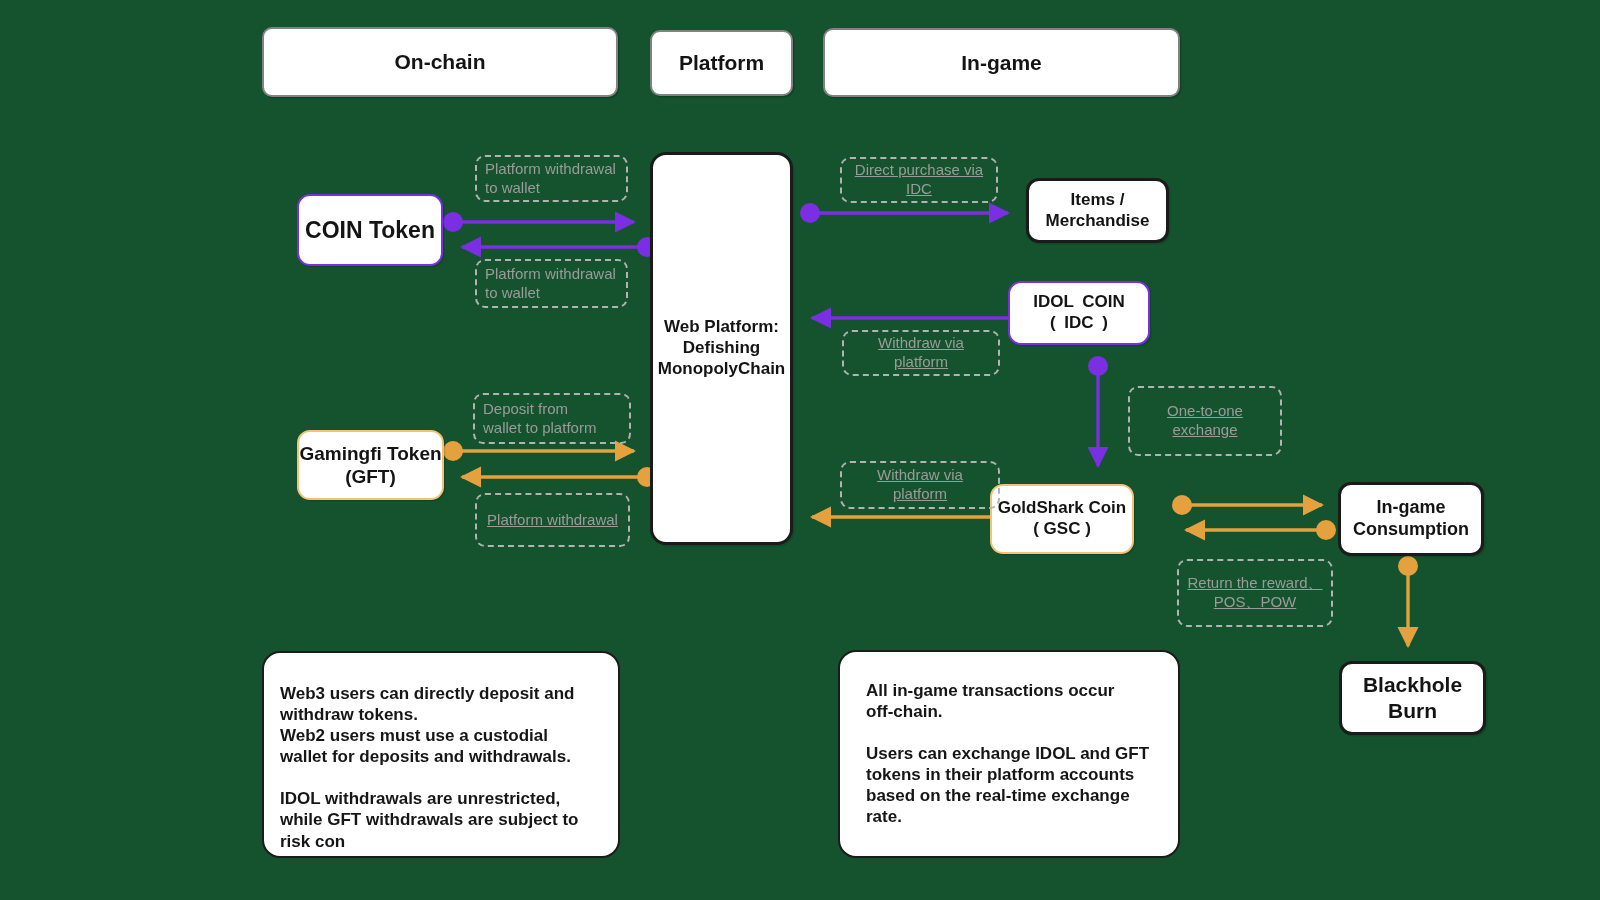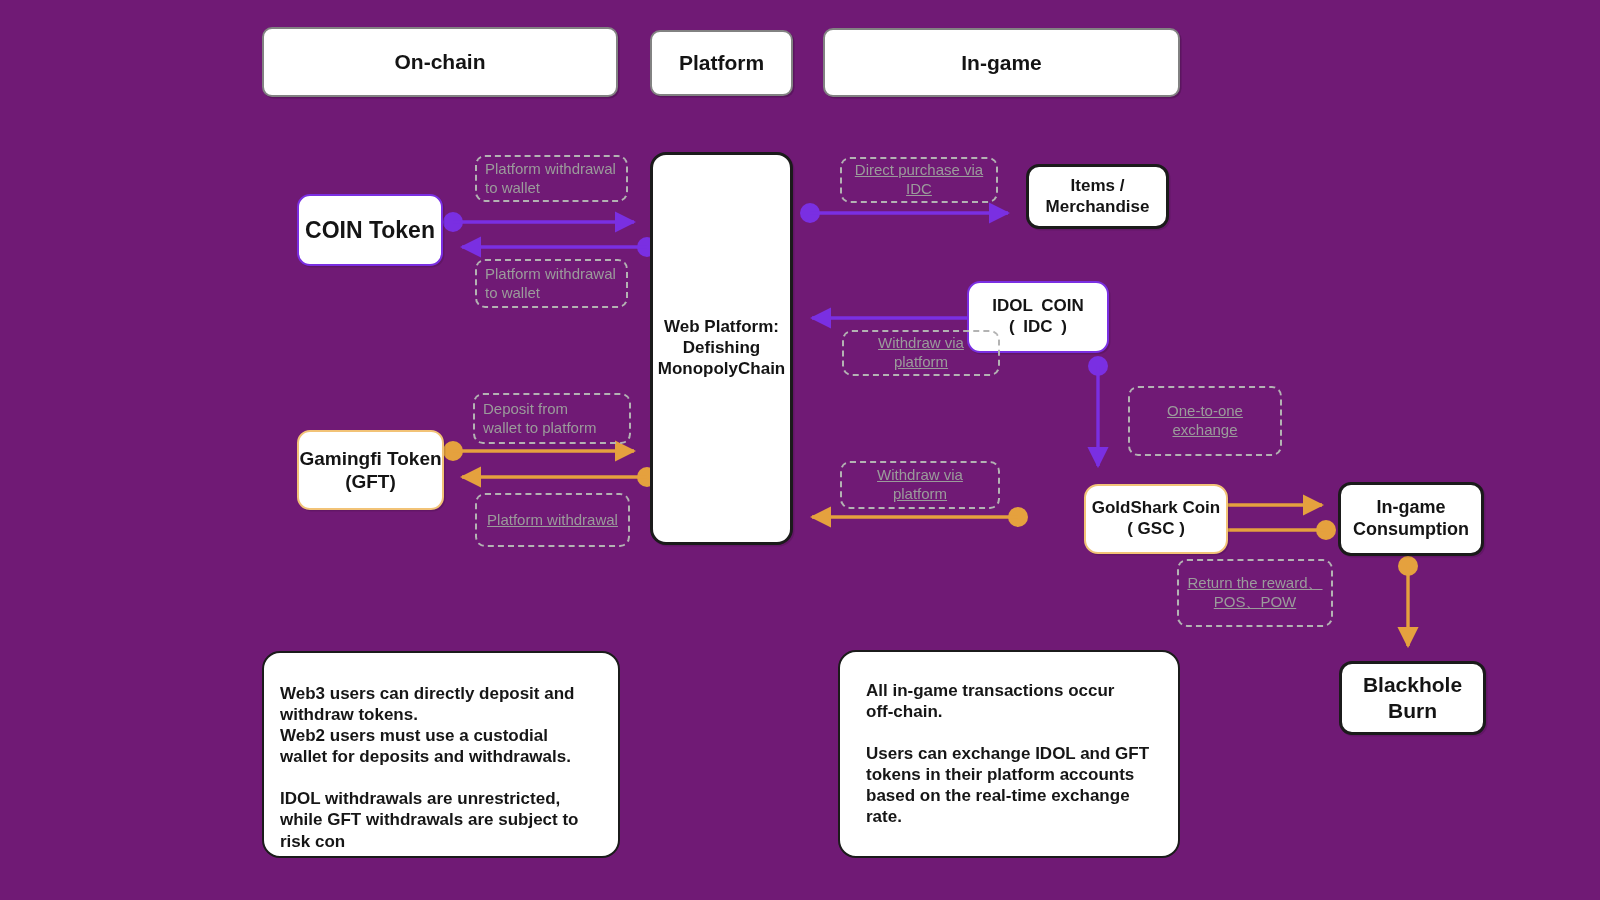--- a/index.html
+++ b/index.html
@@ -1,18 +1,18 @@
 <!DOCTYPE html>
 <html><head>
 <meta charset="utf-8">
 <style>
   html,body{margin:0;padding:0;background:#ffffff;}
   #canvas{
     position:relative;width:1600px;height:900px;overflow:hidden;
-    background:#701a75;
+    background:#14532d;
     font-family:"Liberation Sans", sans-serif;
     color:#111;
   }
   .abs{position:absolute;box-sizing:border-box;}
   .ml{white-space:pre-line;}
   
   .hdr{
     border:2px solid #828282;border-radius:10px;background:#fff;
     display:flex;align-items:center;justify-content:center;
     font-size:21px;font-weight:bold;color:#141414;
@@ -104,32 +104,32 @@
       <circle cx="1326" cy="530" r="10" fill="#e5a13e"></circle>
       <line x1="1326" y1="530" x2="1186" y2="530" stroke="#e5a13e" stroke-width="3.4" marker-end="url(#ah-o)"></line>
     </g>
     <g>
       <circle cx="1408" cy="566" r="10" fill="#e5a13e"></circle>
       <line x1="1408" y1="566" x2="1408" y2="646" stroke="#e5a13e" stroke-width="3.4" marker-end="url(#ah-o)"></line>
     </g>
   </svg>
 
   <div class="abs node b-purple ml" style="left:297px;top:194px;width:146px;height:72px;font-size:23px;">COIN Token</div>
-  <div class="abs node b-orange ml" style="left:297px;top:430px;width:147px;height:80px;font-size:19px;">Gamingfi Token
+  <div class="abs node b-orange ml" style="left:297px;top:430px;width:147px;height:70px;font-size:19px;">Gamingfi Token
 (GFT)</div>
 
   <div class="abs node b-dark ml" style="left:650px;top:152px;width:143px;height:393px;font-size:17px;border-radius:16px;">Web Platform:
 Defishing
 MonopolyChain</div>
 
-  <div class="abs node b-dark ml" style="left:1026px;top:164px;width:143px;height:65px;font-size:17px;">Items /
+  <div class="abs node b-dark ml" style="left:1026px;top:178px;width:143px;height:65px;font-size:17px;">Items /
 Merchandise</div>
-  <div class="abs node b-purple ml" style="left:967px;top:281px;width:142px;height:72px;font-size:17px;word-spacing:4px;">IDOL COIN
+  <div class="abs node b-purple ml" style="left:1008px;top:281px;width:142px;height:64px;font-size:17px;word-spacing:4px;">IDOL COIN
 ( IDC )</div>
-  <div class="abs node b-orange ml" style="left:1084px;top:484px;width:144px;height:70px;font-size:17px;border-radius:14px;">GoldShark Coin
+  <div class="abs node b-orange ml" style="left:990px;top:484px;width:144px;height:70px;font-size:17px;">GoldShark Coin
 ( GSC )</div>
   <div class="abs node b-dark ml" style="left:1338px;top:482px;width:146px;height:74px;font-size:18px;">In-game
 Consumption</div>
   <div class="abs node b-dark ml" style="left:1339px;top:661px;width:147px;height:74px;font-size:21px;">Blackhole
 Burn</div>
 
   <div class="abs dlabel dl-left ml" style="left:475px;top:155px;width:153px;height:47px;">Platform withdrawal
 to wallet</div>
   <div class="abs dlabel dl-left ml" style="left:475px;top:259px;width:153px;height:49px;">Platform withdrawal
 to wallet</div>

